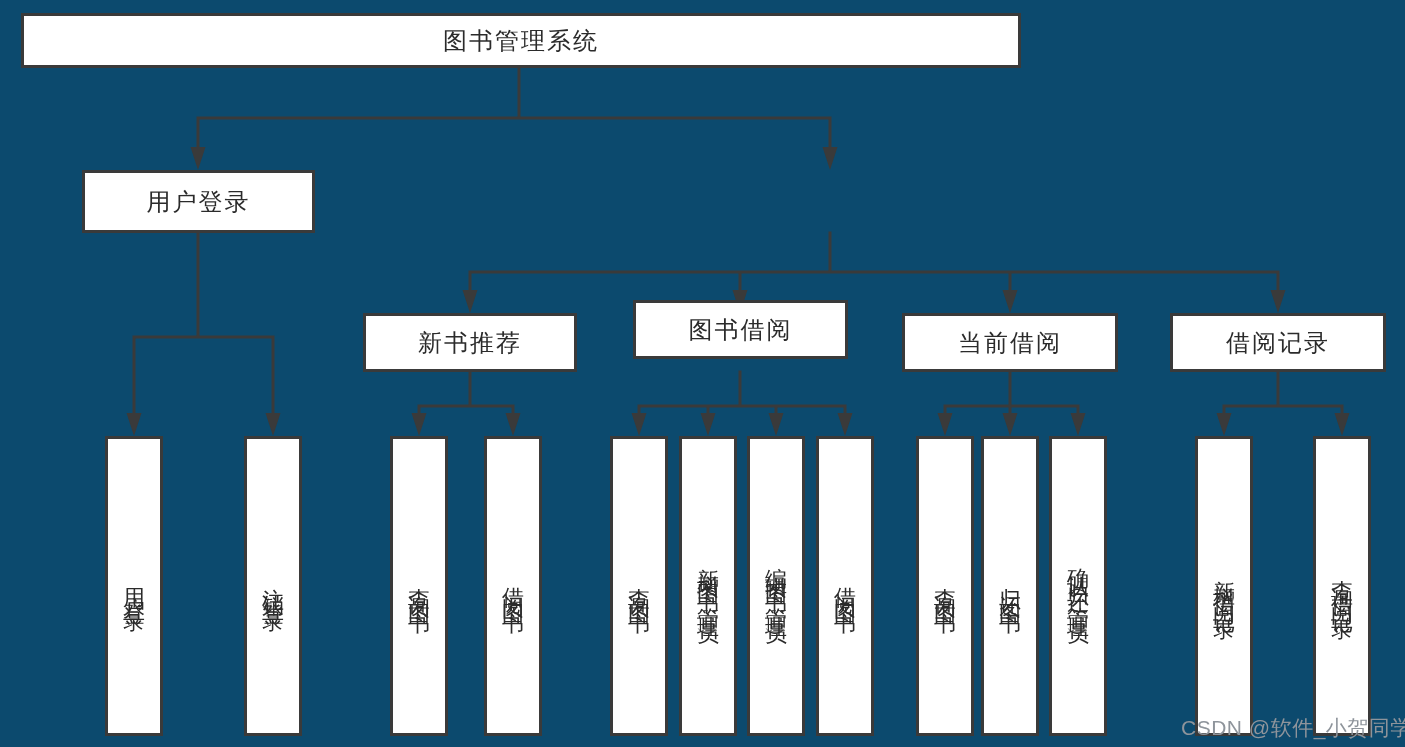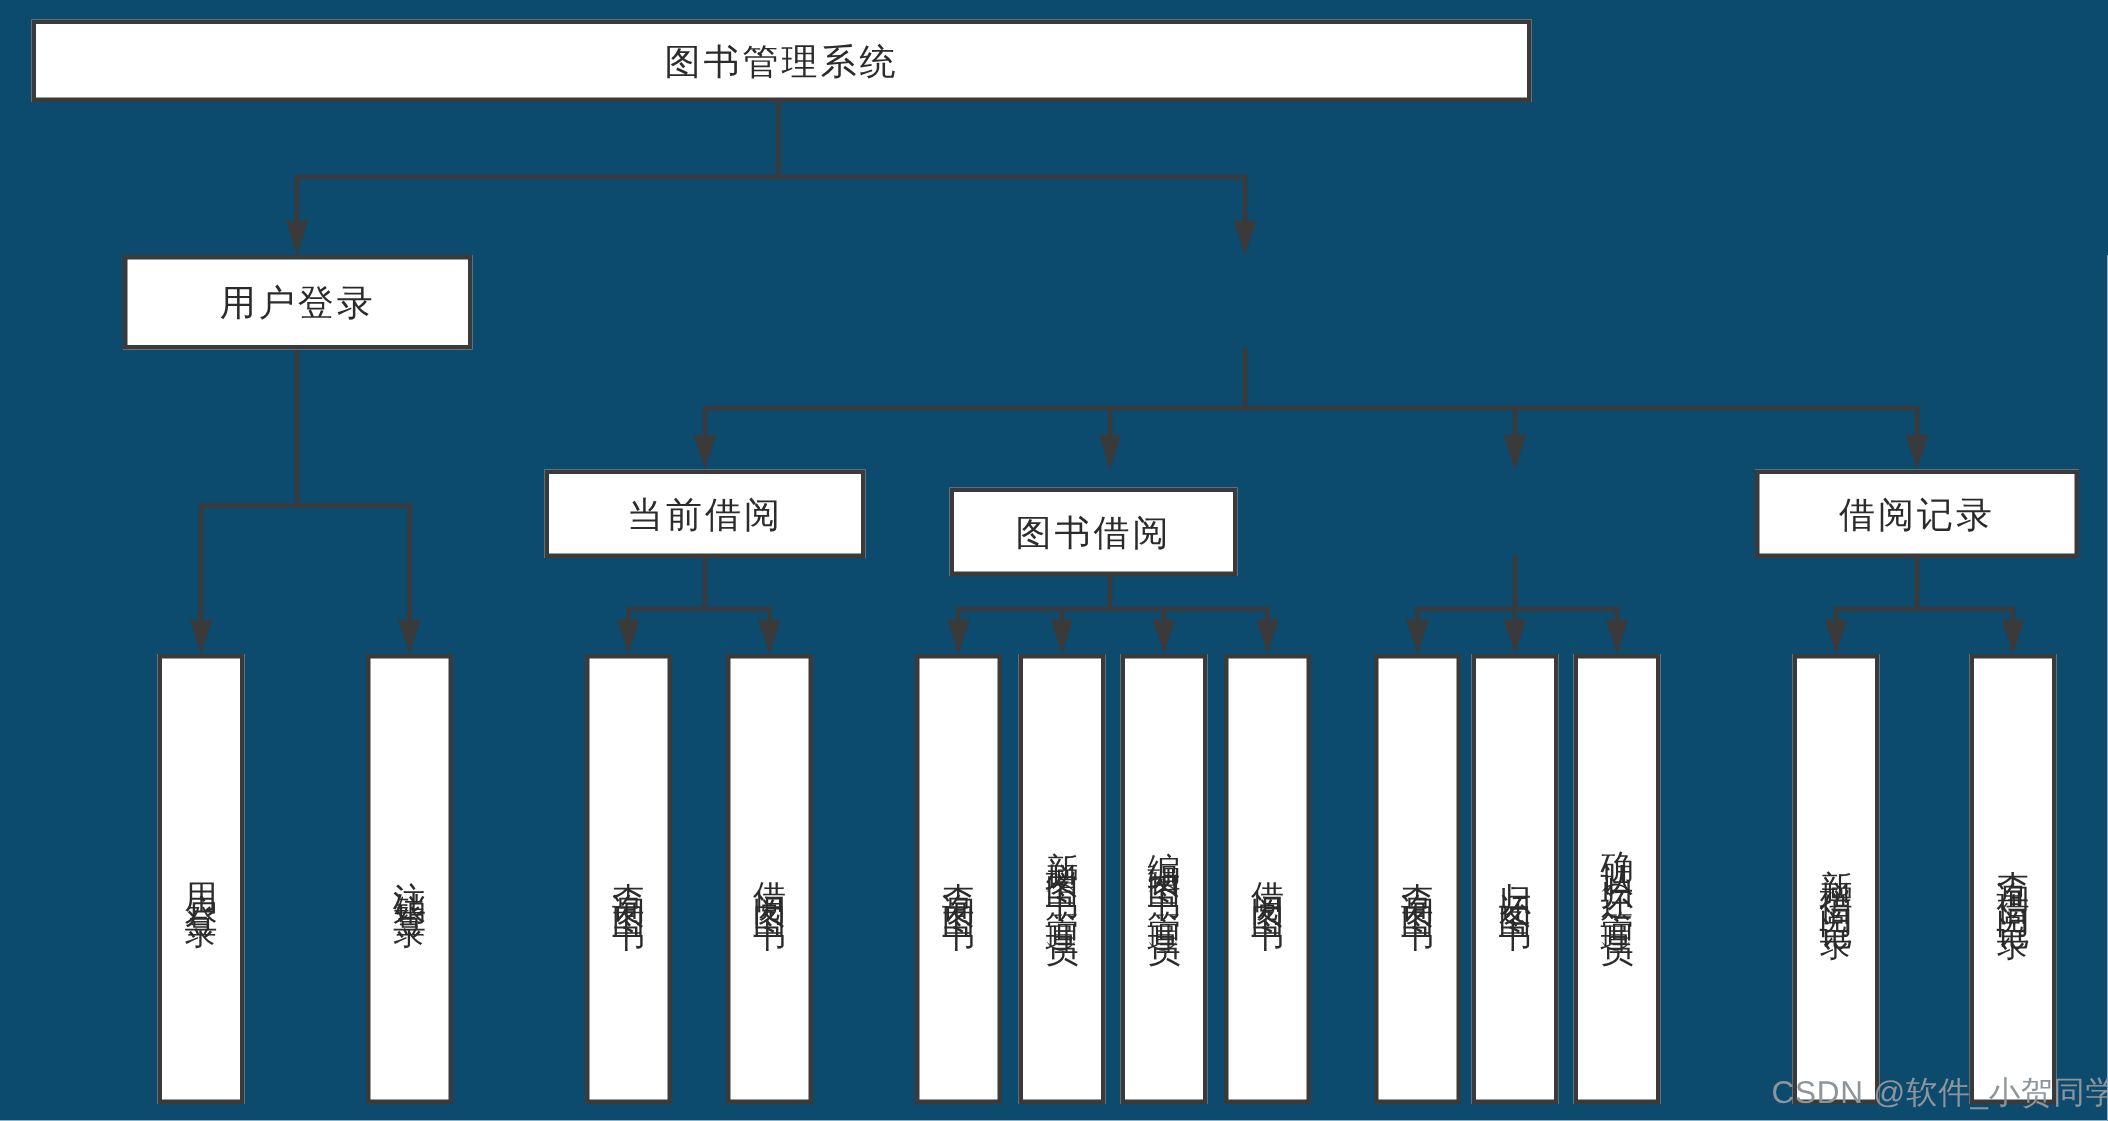--- a/index.html
+++ b/index.html
@@ -62,24 +62,27 @@
 
   <div class="box hbox" style="left:21px;top:13px;width:1000px;height:55px;">
     <span>图书管理系统</span>
   </div>
 
   <div class="box hbox" style="left:82px;top:170px;width:233px;height:63px;">
     <span>用户登录</span>
   </div>
 
   <div class="box hbox" style="left:363px;top:313px;width:214px;height:59px;">
+    <span>新书推荐</span>
+  </div>
+  <div class="box hbox" style="left:633px;top:300px;width:215px;height:59px;">
+    <span>图书借阅</span>
+  </div>
+  <div class="box hbox" style="left:902px;top:313px;width:216px;height:59px;">
     <span>当前借阅</span>
-  </div>
-  <div class="box hbox" style="left:633px;top:325px;width:192px;height:59px;">
-    <span>图书借阅</span>
   </div>
   <div class="box hbox" style="left:1170px;top:313px;width:216px;height:59px;">
     <span>借阅记录</span>
   </div>
 
   <div class="box vbox" style="left:105px;top:436px;width:58px;height:300px;">
     <span>用户登录</span>
   </div>
   <div class="box vbox" style="left:244px;top:436px;width:58px;height:300px;">
     <span>注销登录</span>

